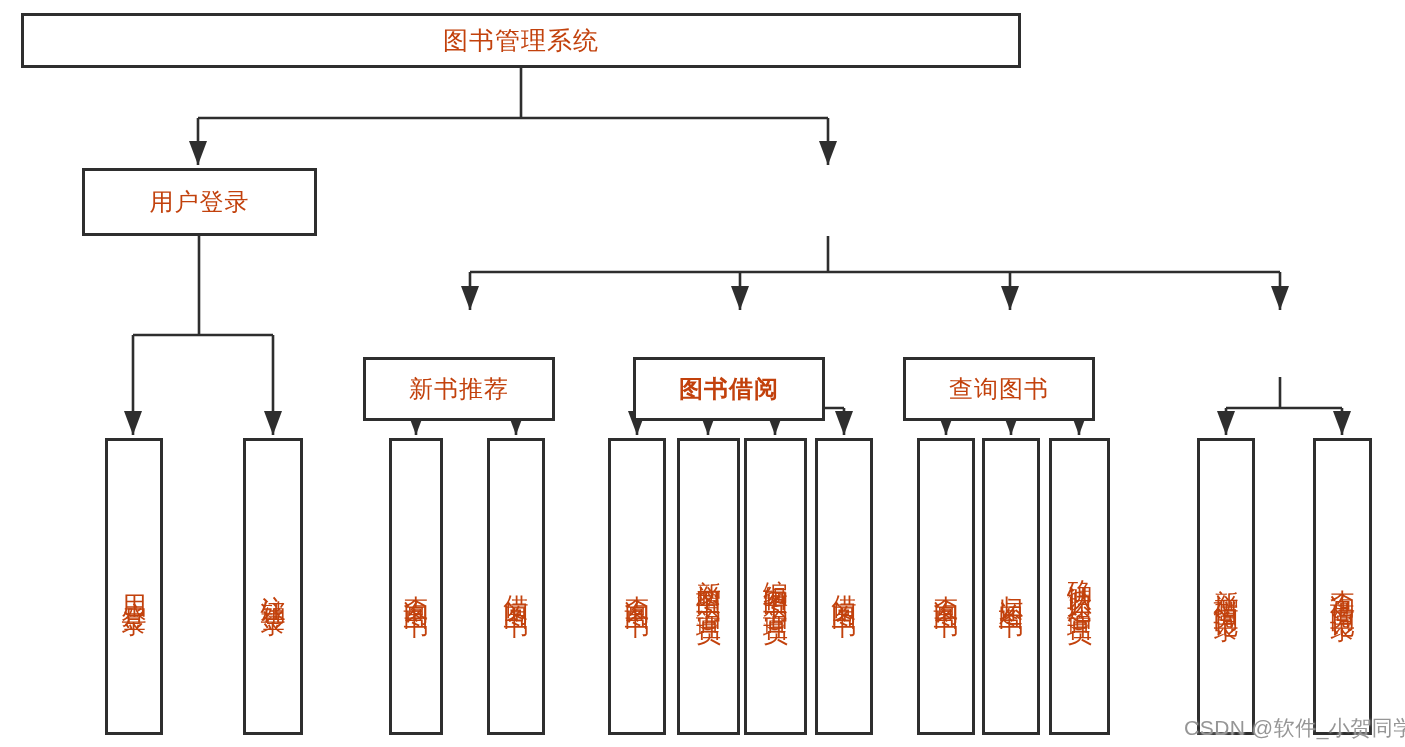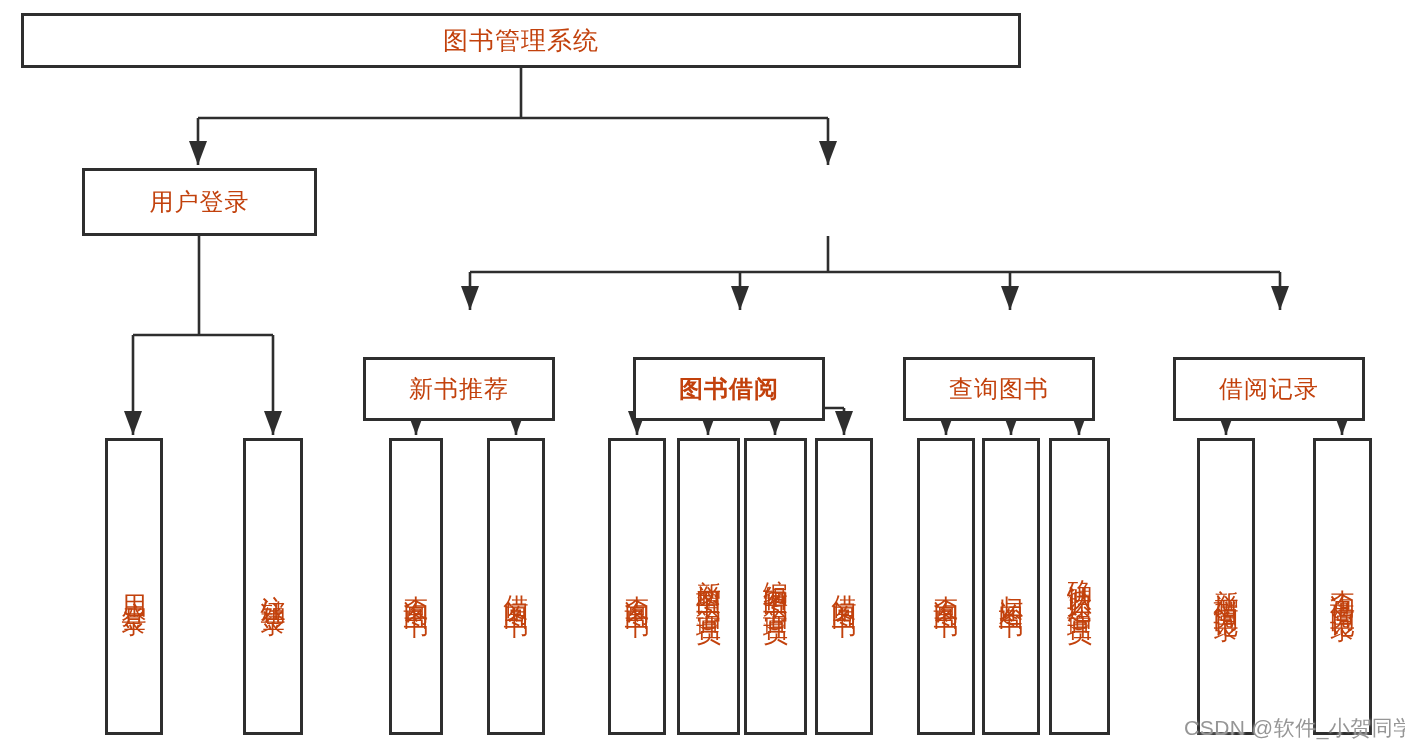--- a/index.html
+++ b/index.html
@@ -113,23 +113,20 @@
 
   <div class="box lvl3" style="left:363px;">
     <span class="h-label">新书推荐</span>
   </div>
   <div class="box lvl3" style="left:633px;font-weight:bold;">
     <span class="h-label">图书借阅</span>
   </div>
   <div class="box lvl3" style="left:903px;">
     <span class="h-label">查询图书</span>
   </div>
-  <div class="box lvl3" style="left:1173px;">
-    <span class="h-label">借阅记录</span>
-  </div>
 
   <div class="box leaf" style="left:105px; width:58px;">
     <span class="v-label">用户登录</span>
   </div>
   <div class="box leaf" style="left:243px; width:60px;">
     <span class="v-label">注销登录</span>
   </div>
 
   <div class="box leaf" style="left:389px; width:54px;">
     <span class="v-label">查询图书</span>

